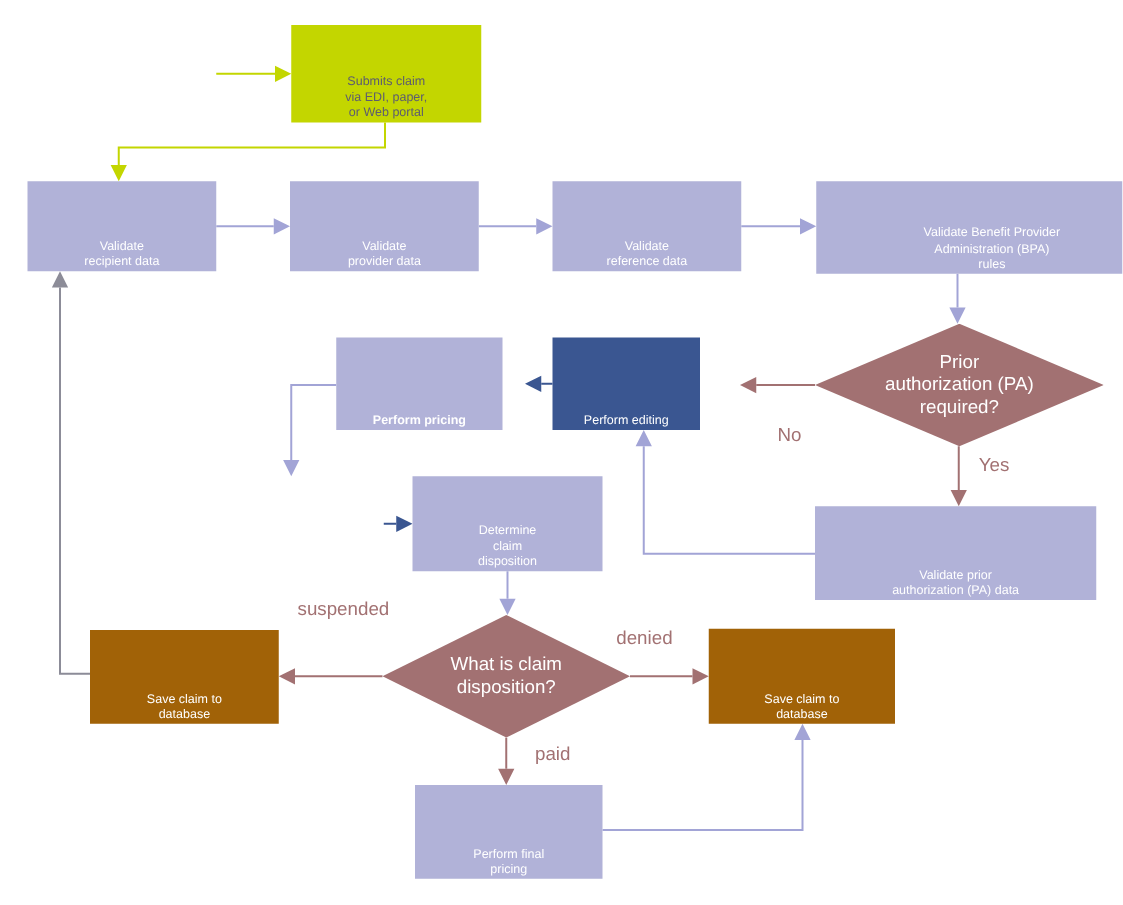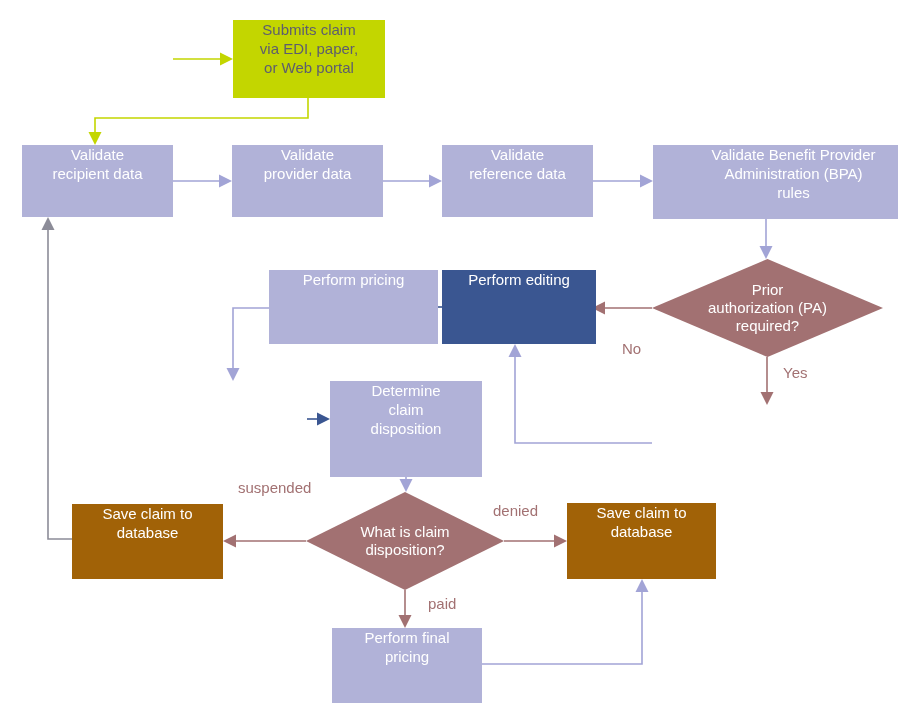--- a/index.html
+++ b/index.html
@@ -9,22 +9,22 @@
   }
   .connectors { position:absolute; left:0; top:0; width:898px; height:724px; }
   .connectors path { fill:none; stroke-width:1.6px; }
   .cg { stroke:#c3d600; } .fg { fill:#c3d600; }
   .cl { stroke:#a2a4d6; } .fl { fill:#a2a4d6; }
   .cb { stroke:#3a5691; } .fb { fill:#3a5691; }
   .cm { stroke:#a27172; } .fm { fill:#a27172; }
   .cy { stroke:#8c8c98; } .fy { fill:#8c8c98; }
 
   .node {
-    position:absolute; display:flex; align-items:flex-start; justify-content:center;
-    text-align:center; font-size:15px; line-height:1.27; color:#ffffff;
+    position:absolute; display:flex; align-items:flex-end; justify-content:center;
+    text-align:center; font-size:10px; line-height:1.27; color:#ffffff;
   }
   .node span { white-space:pre-line; }
   .start   { background:#c3d600; color:#5d5d6e; }
   .process { background:#b1b2d8; }
   .op      { background:#3a5691; }
   .store   { background:#a16207; }
   .diamond {
     position:absolute; display:flex; align-items:center; justify-content:center;
     text-align:center; font-size:15px; line-height:1.2; color:#ffffff;
     background:#a27172; clip-path:polygon(50% 0, 100% 50%, 50% 100%, 0 50%);
@@ -32,25 +32,25 @@
   .diamond span { white-space:pre-line; }
   .edge-label { position:absolute; font-size:15px; color:#a27172; }
 
   
   .n-provider  { left:22px;  top:20px;  width:151px; height:78px; }
   .n-submit    { left:233px; top:20px;  width:152px; height:78px; }
   .n-vrec      { left:22px;  top:145px; width:151px; height:72px; }
   .n-vprov     { left:232px; top:145px; width:151px; height:72px; }
   .n-vref      { left:442px; top:145px; width:151px; height:72px; }
   .n-vbpa      { left:653px; top:145px; width:225px; height:74px;padding-left:28px; }
-  .n-pricing   { left:269px; top:270px; width:169px; height:74px; }
-  .n-editing   { left:442px; top:270px; width:154px; height:74px; }
+  .n-pricing   { left:269px; top:270px; width:133px; height:74px;font-weight:bold; }
+  .n-editing   { left:442px; top:270px; width:118px; height:74px; }
   .n-vpa       { left:652px; top:405px; width:225px; height:75px; }
   .n-audit     { left:159px; top:381px; width:148px; height:76px; }
-  .n-determine { left:330px; top:381px; width:152px; height:96px; }
+  .n-determine { left:330px; top:381px; width:152px; height:76px; }
   .d-pareq     { left:652px; top:259px; width:231px; height:98px; }
   .d-disp      { left:306px; top:492px; width:198px; height:98px;text-align:center; }
   .n-saveL     { left:72px;  top:504px; width:151px; height:75px; }
   .n-saveR     { left:567px; top:503px; width:149px; height:76px; }
   .n-finalp    { left:332px; top:628px; width:150px; height:75px; }
 
   .l-no        { left:622px; top:340px; }
   .l-yes       { left:783px; top:364px; }
   .l-susp      { left:238px; top:479px; }
   .l-denied    { left:493px; top:502px; }
@@ -162,20 +162,24 @@
     <span>Prior
 authorization (PA)
 required?</span>
   </div>
   <div class="node process n-pricing">
     <span>Perform pricing</span>
   </div>
   <div class="node op n-editing">
     <span>Perform editing</span>
   </div>
+  <div class="node process n-vpa">
+    <span>Validate prior
+authorization (PA) data</span>
+  </div>
   <div class="node process n-determine">
     <span>Determine
 claim
 disposition</span>
   </div>
   <div class="diamond d-disp">
     <span>What is claim
 disposition?</span>
   </div>
   <div class="node store n-saveL">

